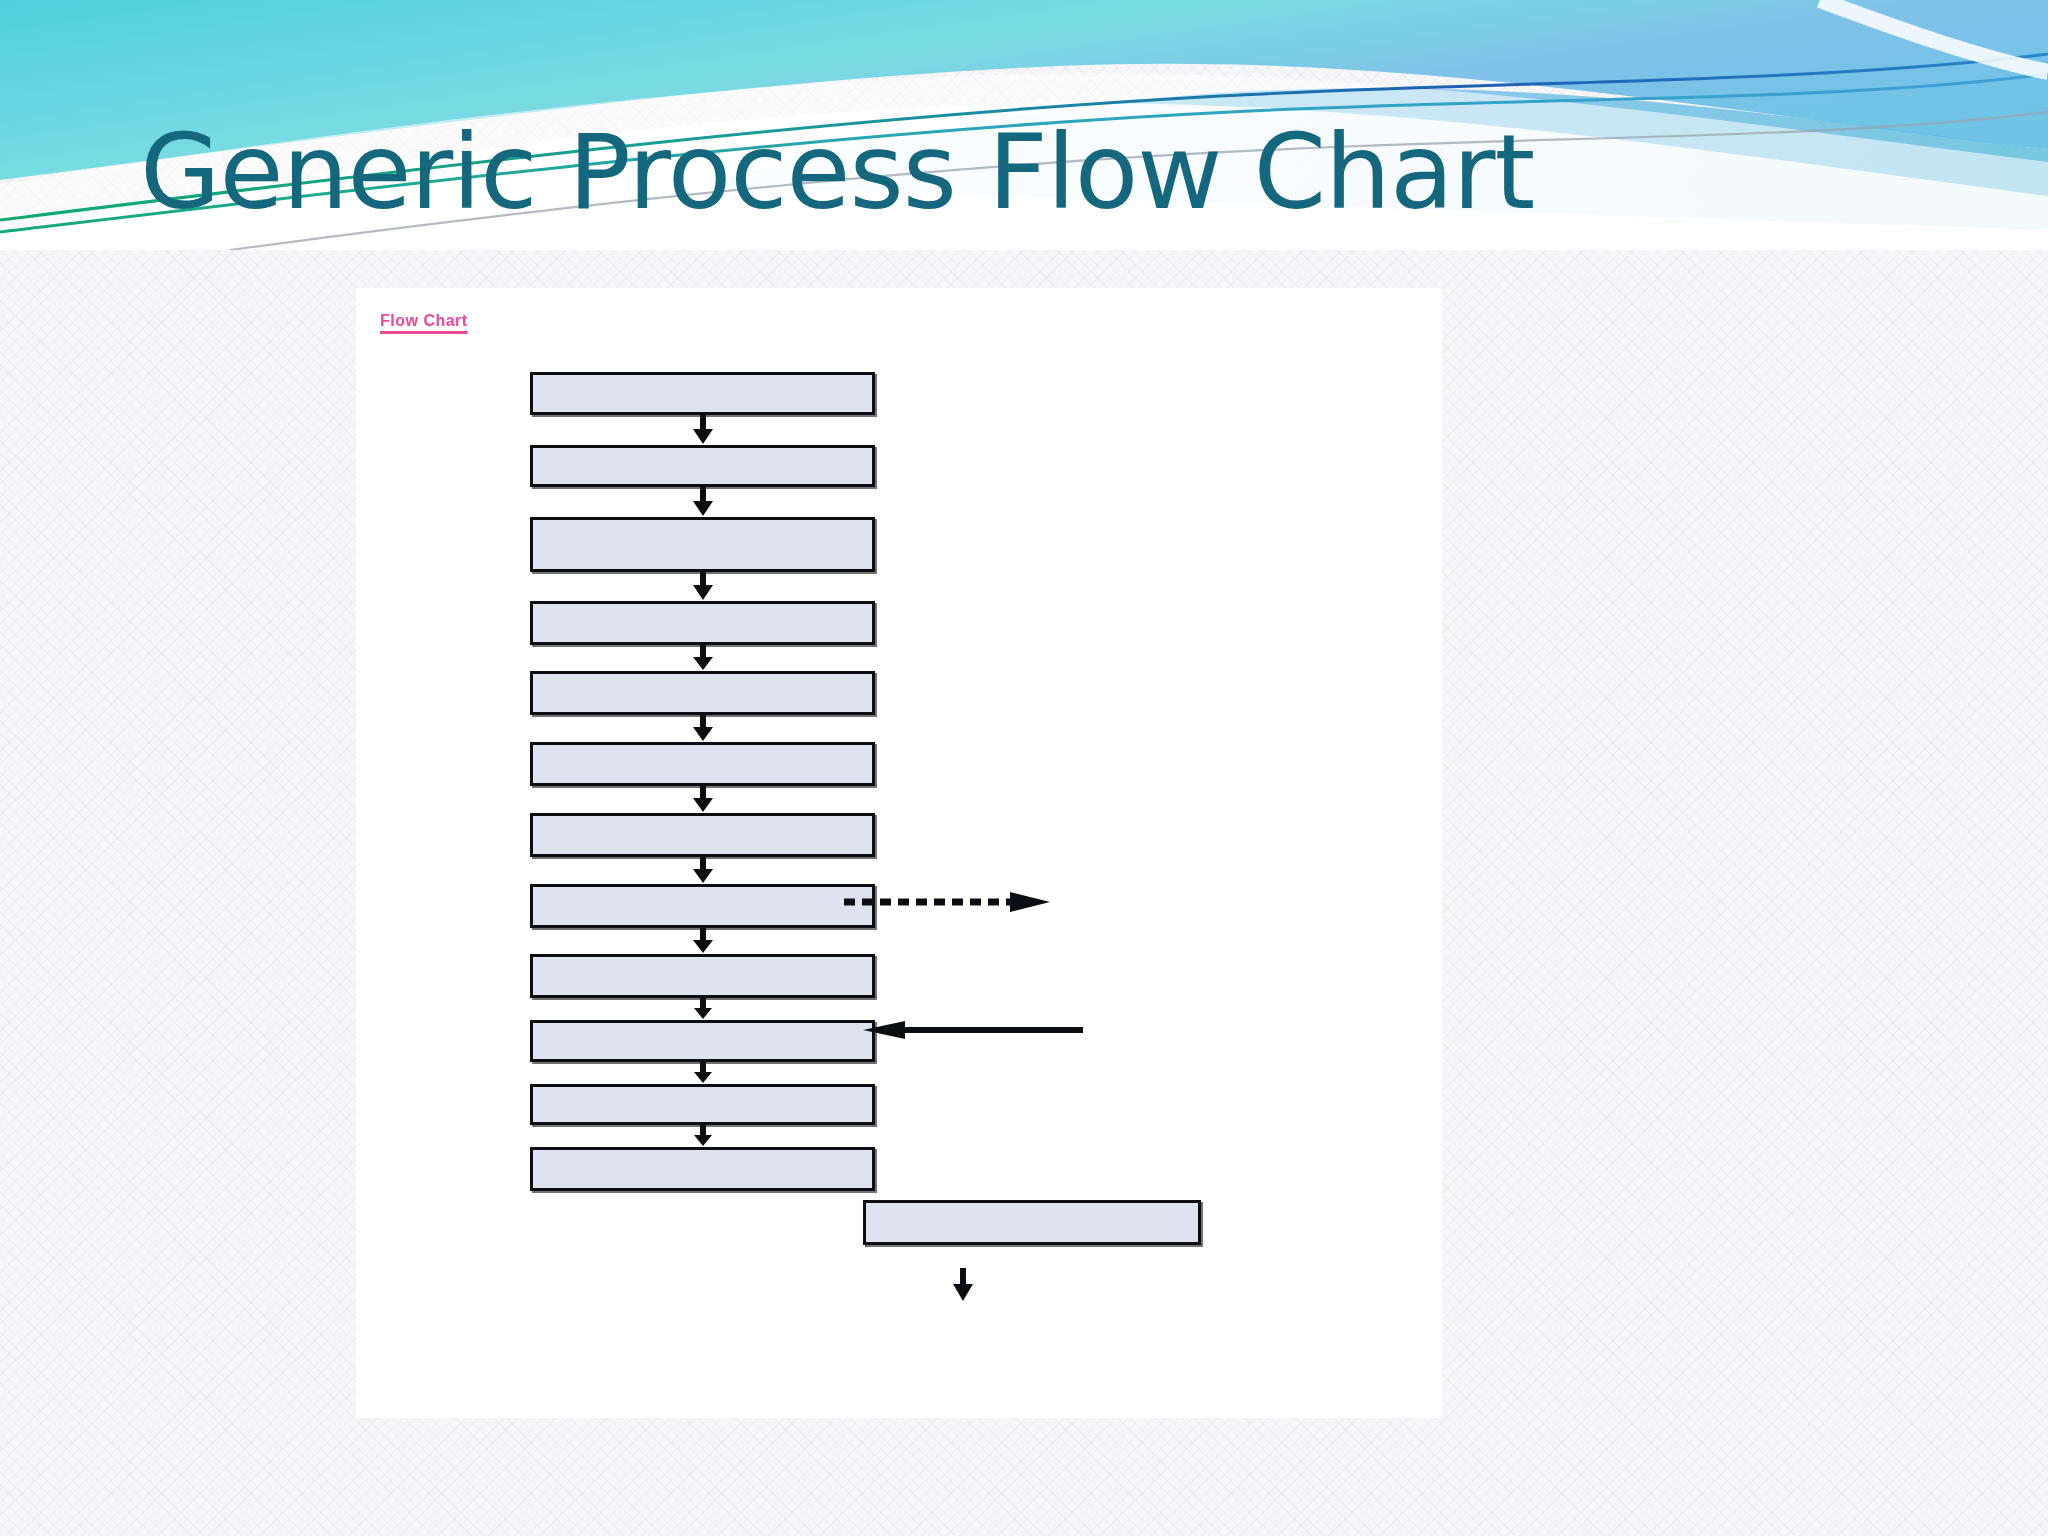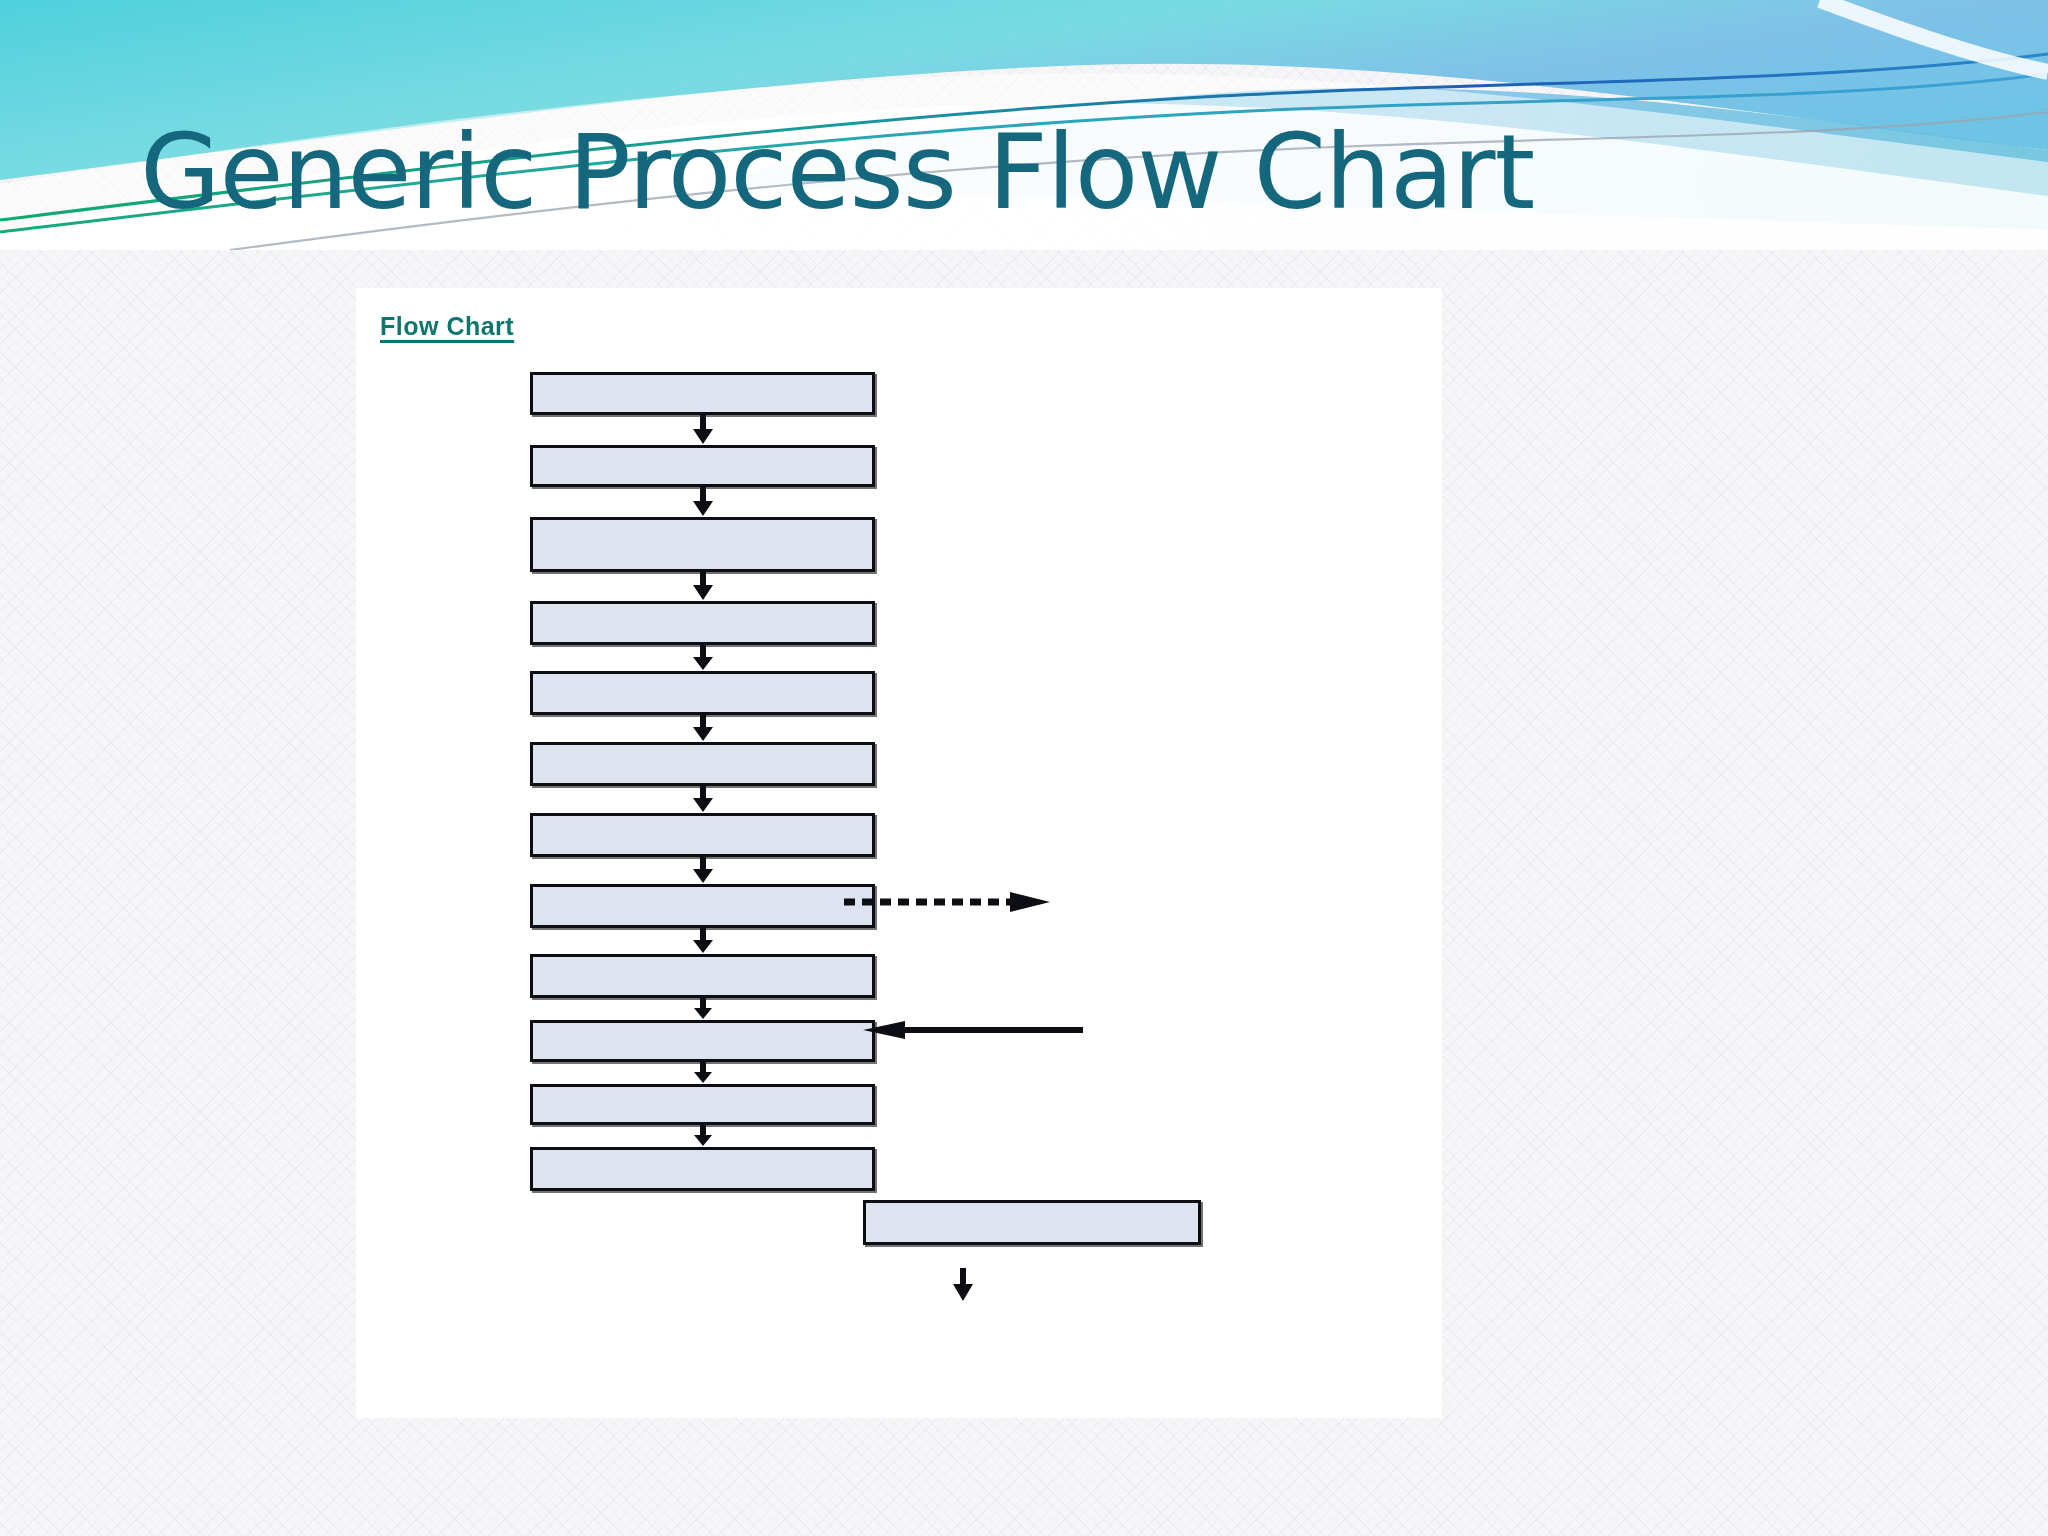--- a/index.html
+++ b/index.html
@@ -68,23 +68,23 @@
     height: 1130px;
     background: #ffffff;
   }
 
   
   #flowchart-heading {
     position: absolute;
     left: 24px;
     top: 24px;
     font-family: "Liberation Sans", sans-serif;
-    font-size: 25px;
+    font-size: 16px;
     font-weight: bold;
-    color: #0f766e;
+    color: #ec4899;
     text-decoration: underline;
     text-underline-offset: 5px;
     text-decoration-thickness: 3px;
     letter-spacing: 0.5px;
     text-align: center;
   }
 
   
   #main-chain {
     position: absolute;

